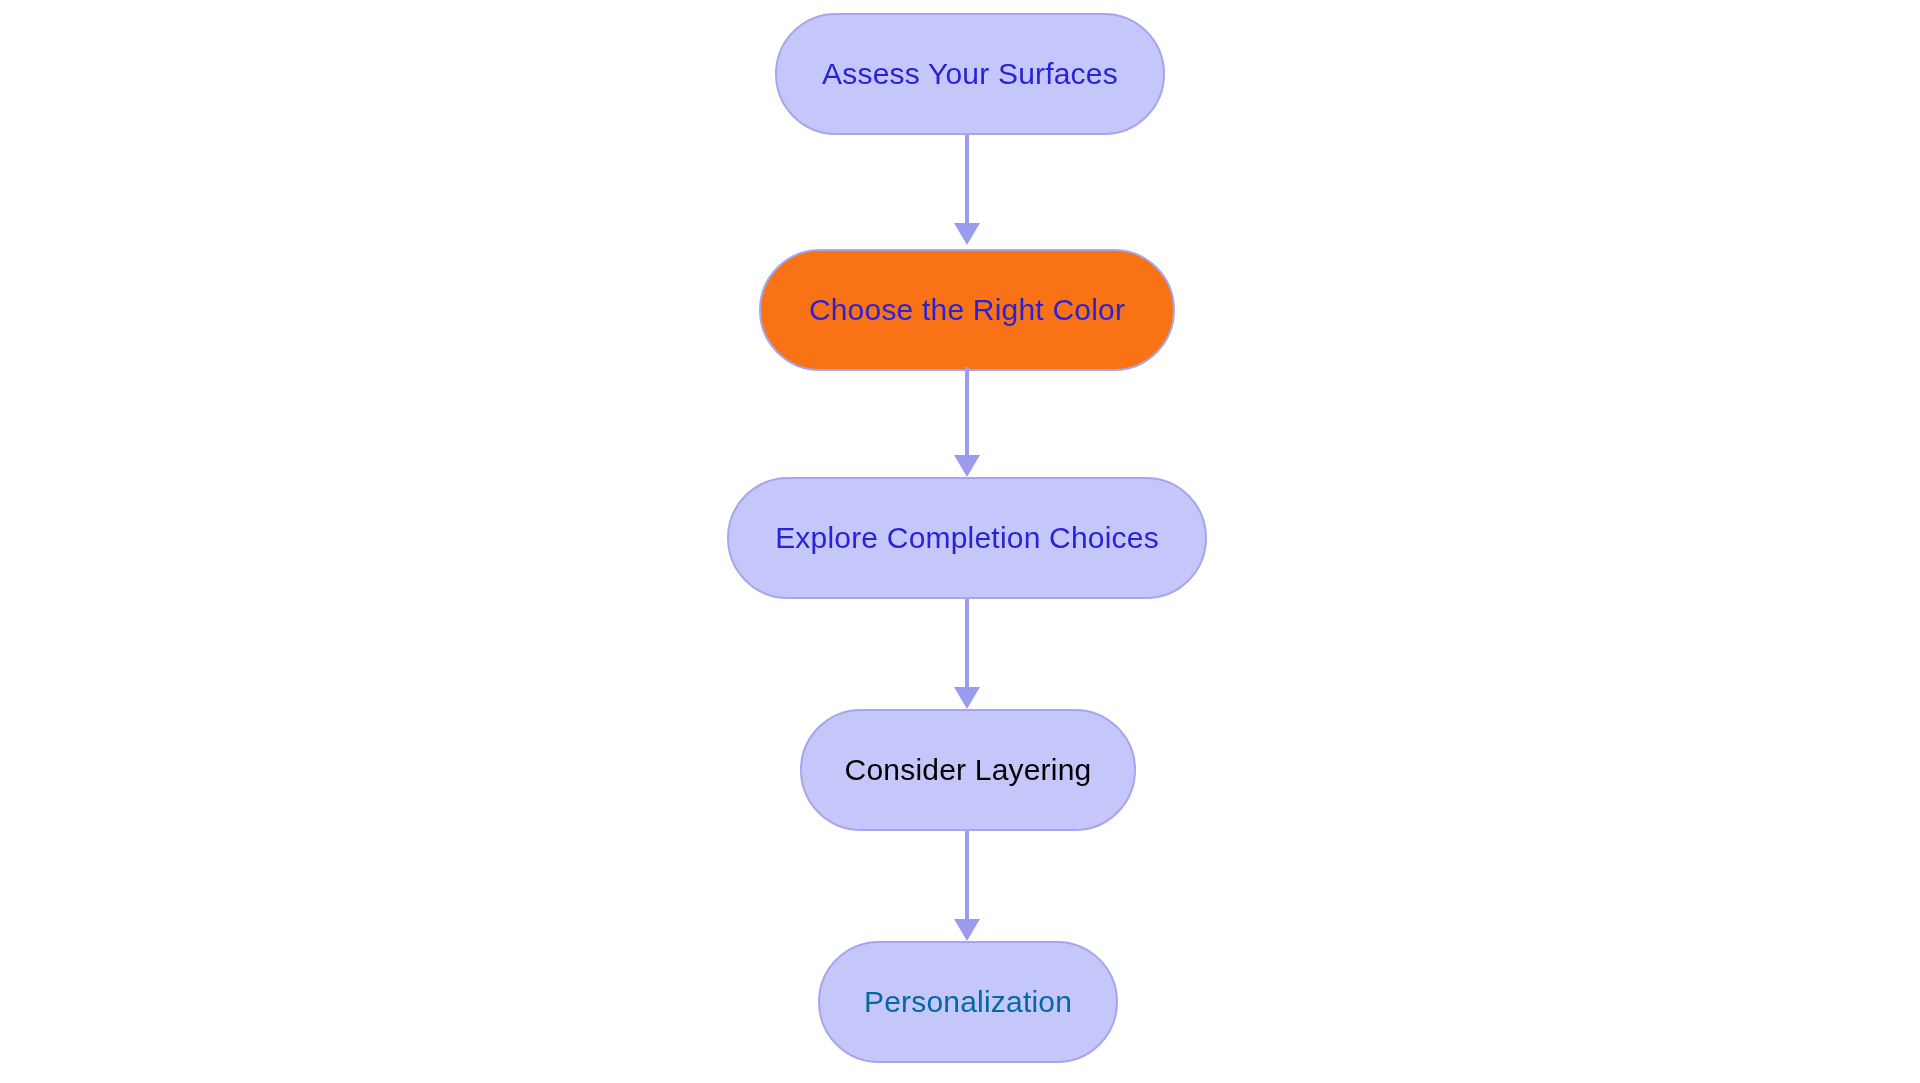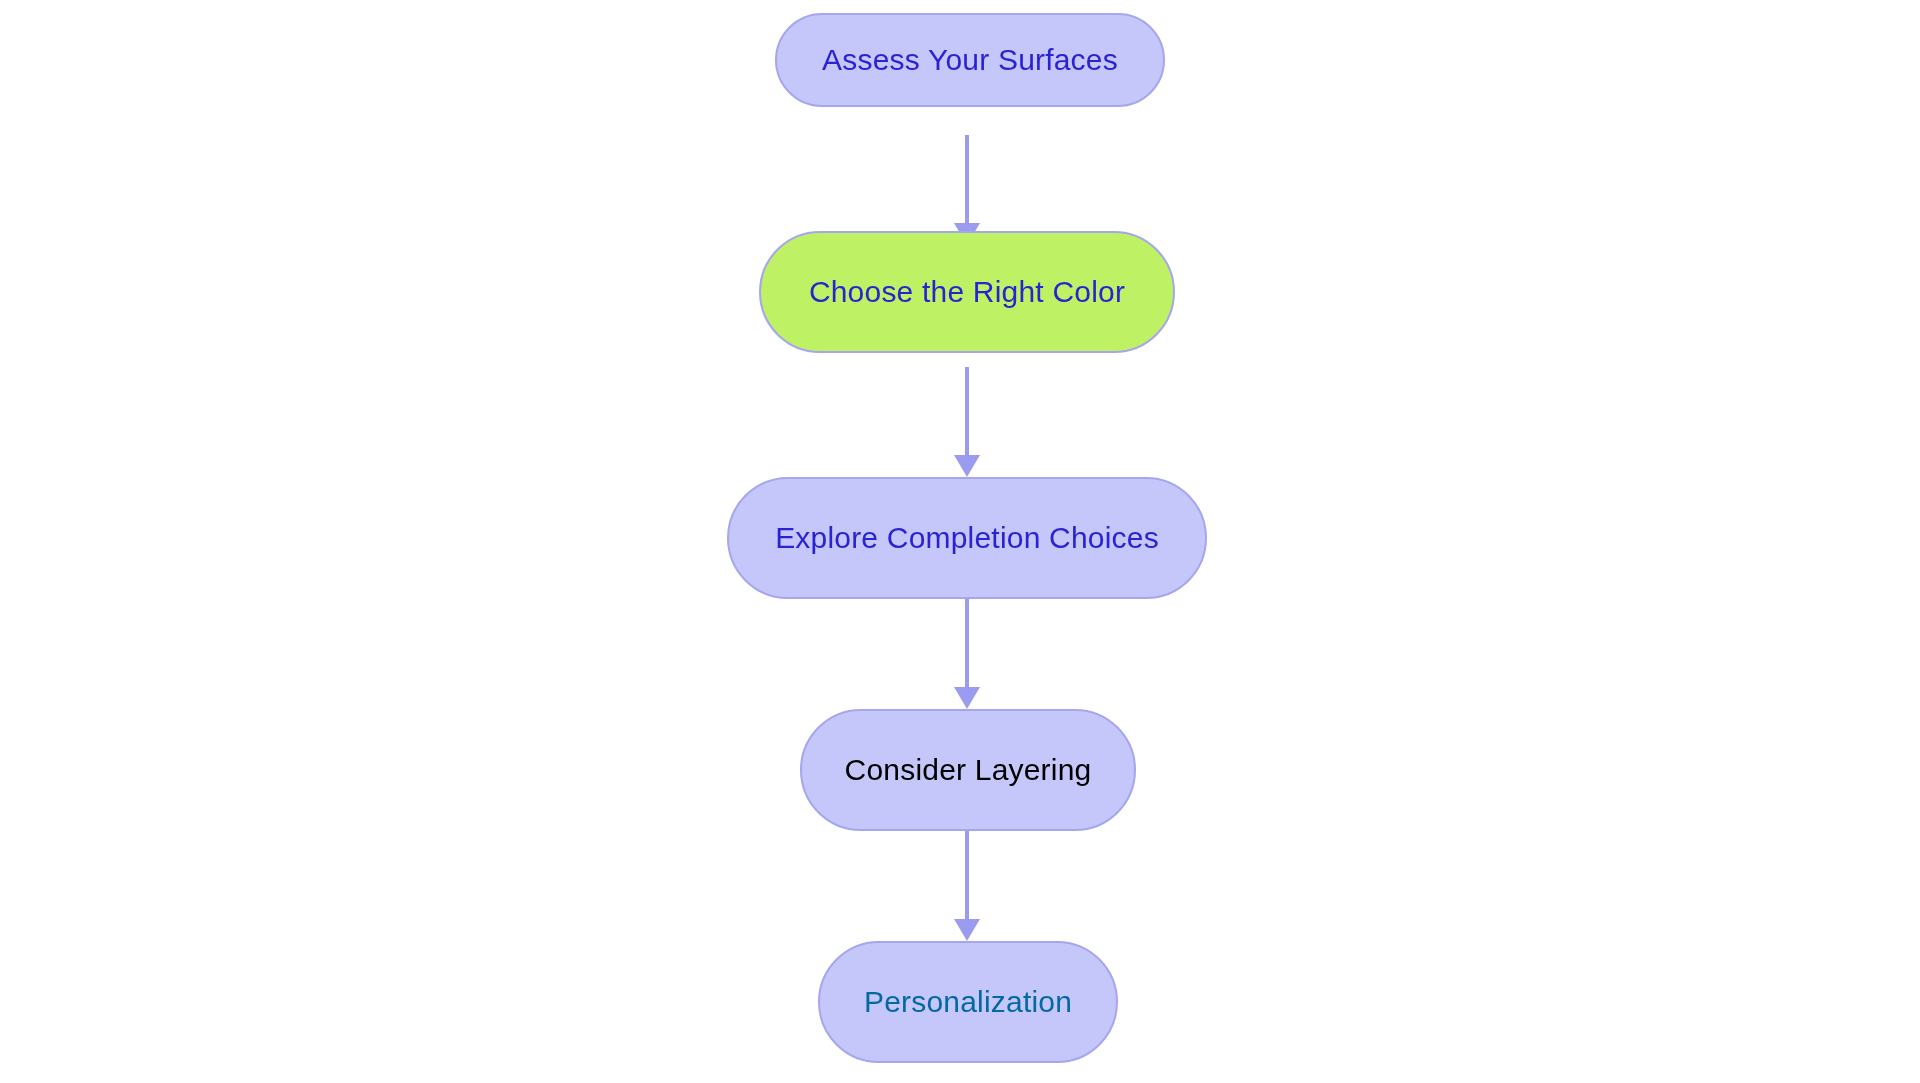--- a/index.html
+++ b/index.html
@@ -65,30 +65,30 @@
     border-left: 13px solid transparent;
     border-right: 13px solid transparent;
     border-top: 22px solid #9b9cf0;
   }
 </style>
 </head>
 <body>
 
 <div id="flowchart-canvas" style="background: rgb(255, 255, 255);">
 
-  <div class="flow-node" id="node-0" style="left: 775px; top: 13px; width: 390px; height: 94px; background: rgb(197, 198, 250); border-color: rgb(165, 166, 238); color: rgb(42, 35, 212);">
+  <div class="flow-node" id="node-0" style="left: 775px; top: 13px; width: 390px; height: 122px; background: rgb(197, 198, 250); border-color: rgb(165, 166, 238); color: rgb(42, 35, 212);">
     <span class="node-label">Assess Your Surfaces</span>
   </div>
 
   <div class="flow-arrow" id="edge-0" style="left: 947px; top: 135px; width: 40px; height: 110px;">
     <div class="arrow-line" style="height: 90px; background: rgb(155, 156, 240);"></div>
     <div class="arrow-head" style="border-top-color: rgb(155, 156, 240);"></div>
   </div>
 
-  <div class="flow-node" id="node-1" style="left: 759px; top: 231px; width: 416px; height: 122px; background: #bef264; border-color: rgb(165, 166, 238); color: rgb(42, 35, 212);">
+  <div class="flow-node" id="node-1" style="left: 759px; top: 249px; width: 416px; height: 122px; background: #f97316; border-color: rgb(165, 166, 238); color: rgb(42, 35, 212);">
     <span class="node-label">Choose the Right Color</span>
   </div>
 
   <div class="flow-arrow" id="edge-1" style="left: 947px; top: 367px; width: 40px; height: 110px;">
     <div class="arrow-line" style="height: 90px; background: rgb(155, 156, 240);"></div>
     <div class="arrow-head" style="border-top-color: rgb(155, 156, 240);"></div>
   </div>
 
   <div class="flow-node" id="node-2" style="left: 727px; top: 477px; width: 480px; height: 122px; background: rgb(197, 198, 250); border-color: rgb(165, 166, 238); color: rgb(42, 35, 212); text-align: center;">
     <span class="node-label">Explore Completion Choices</span>

